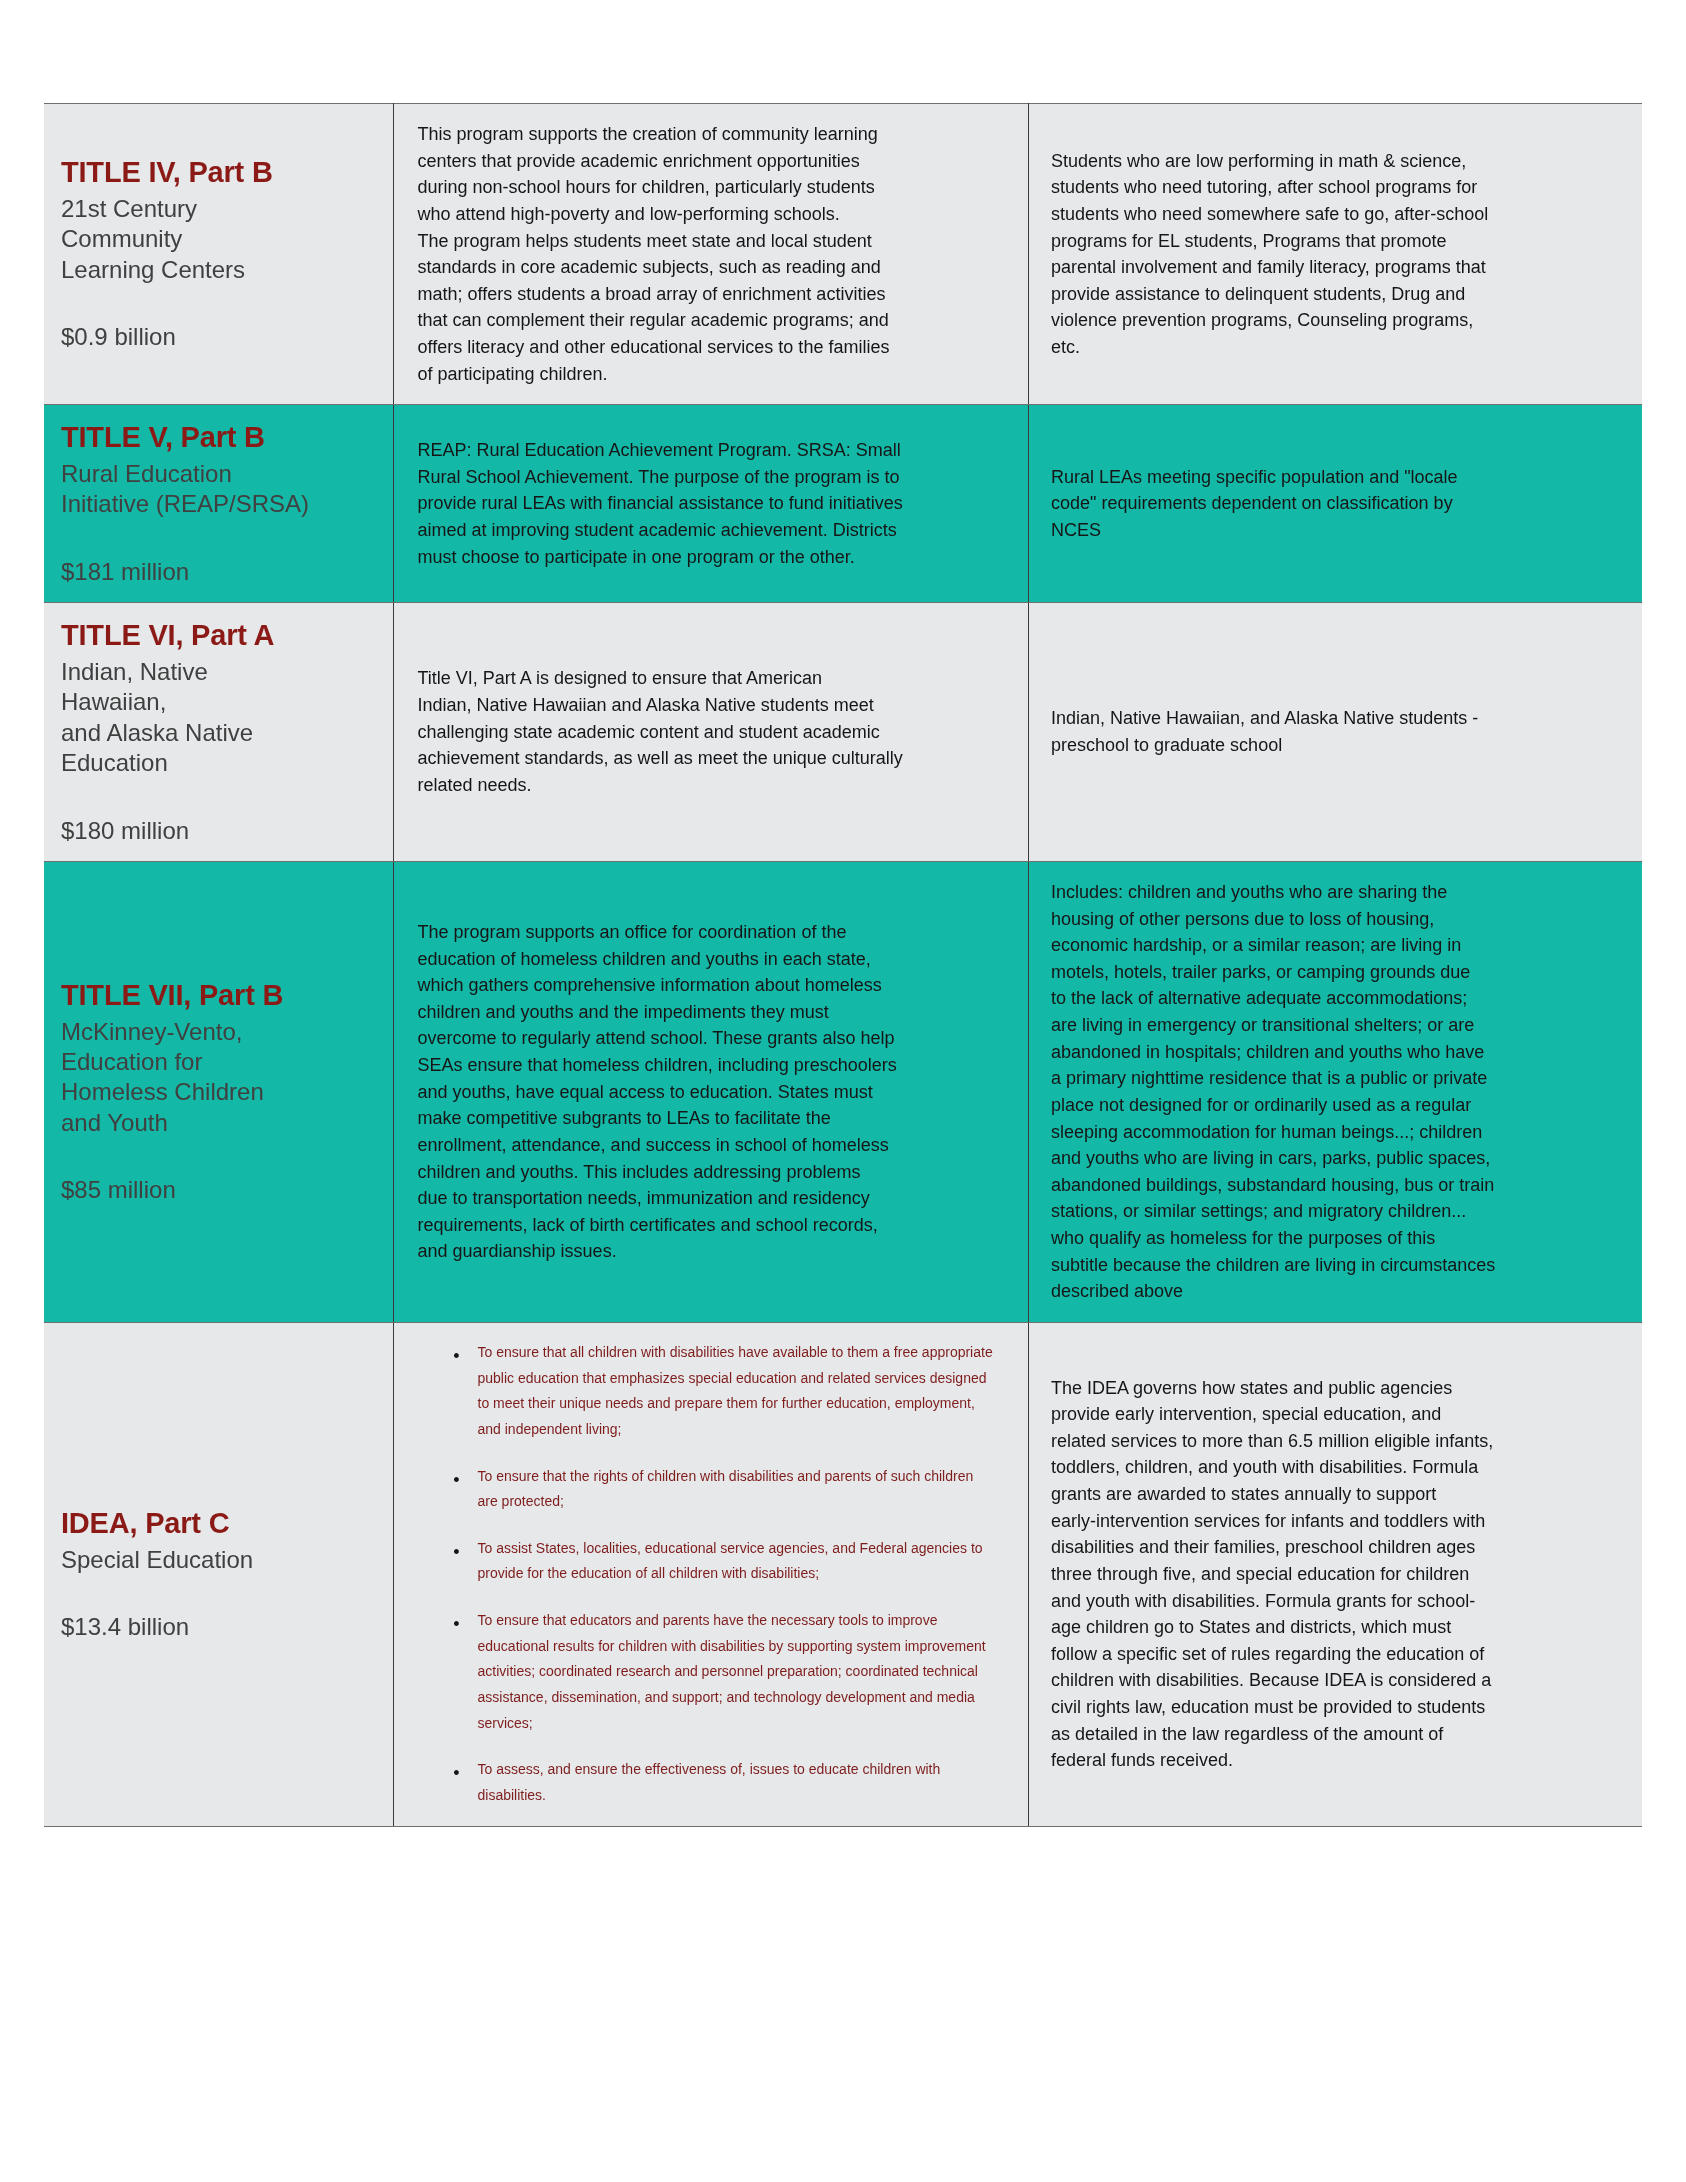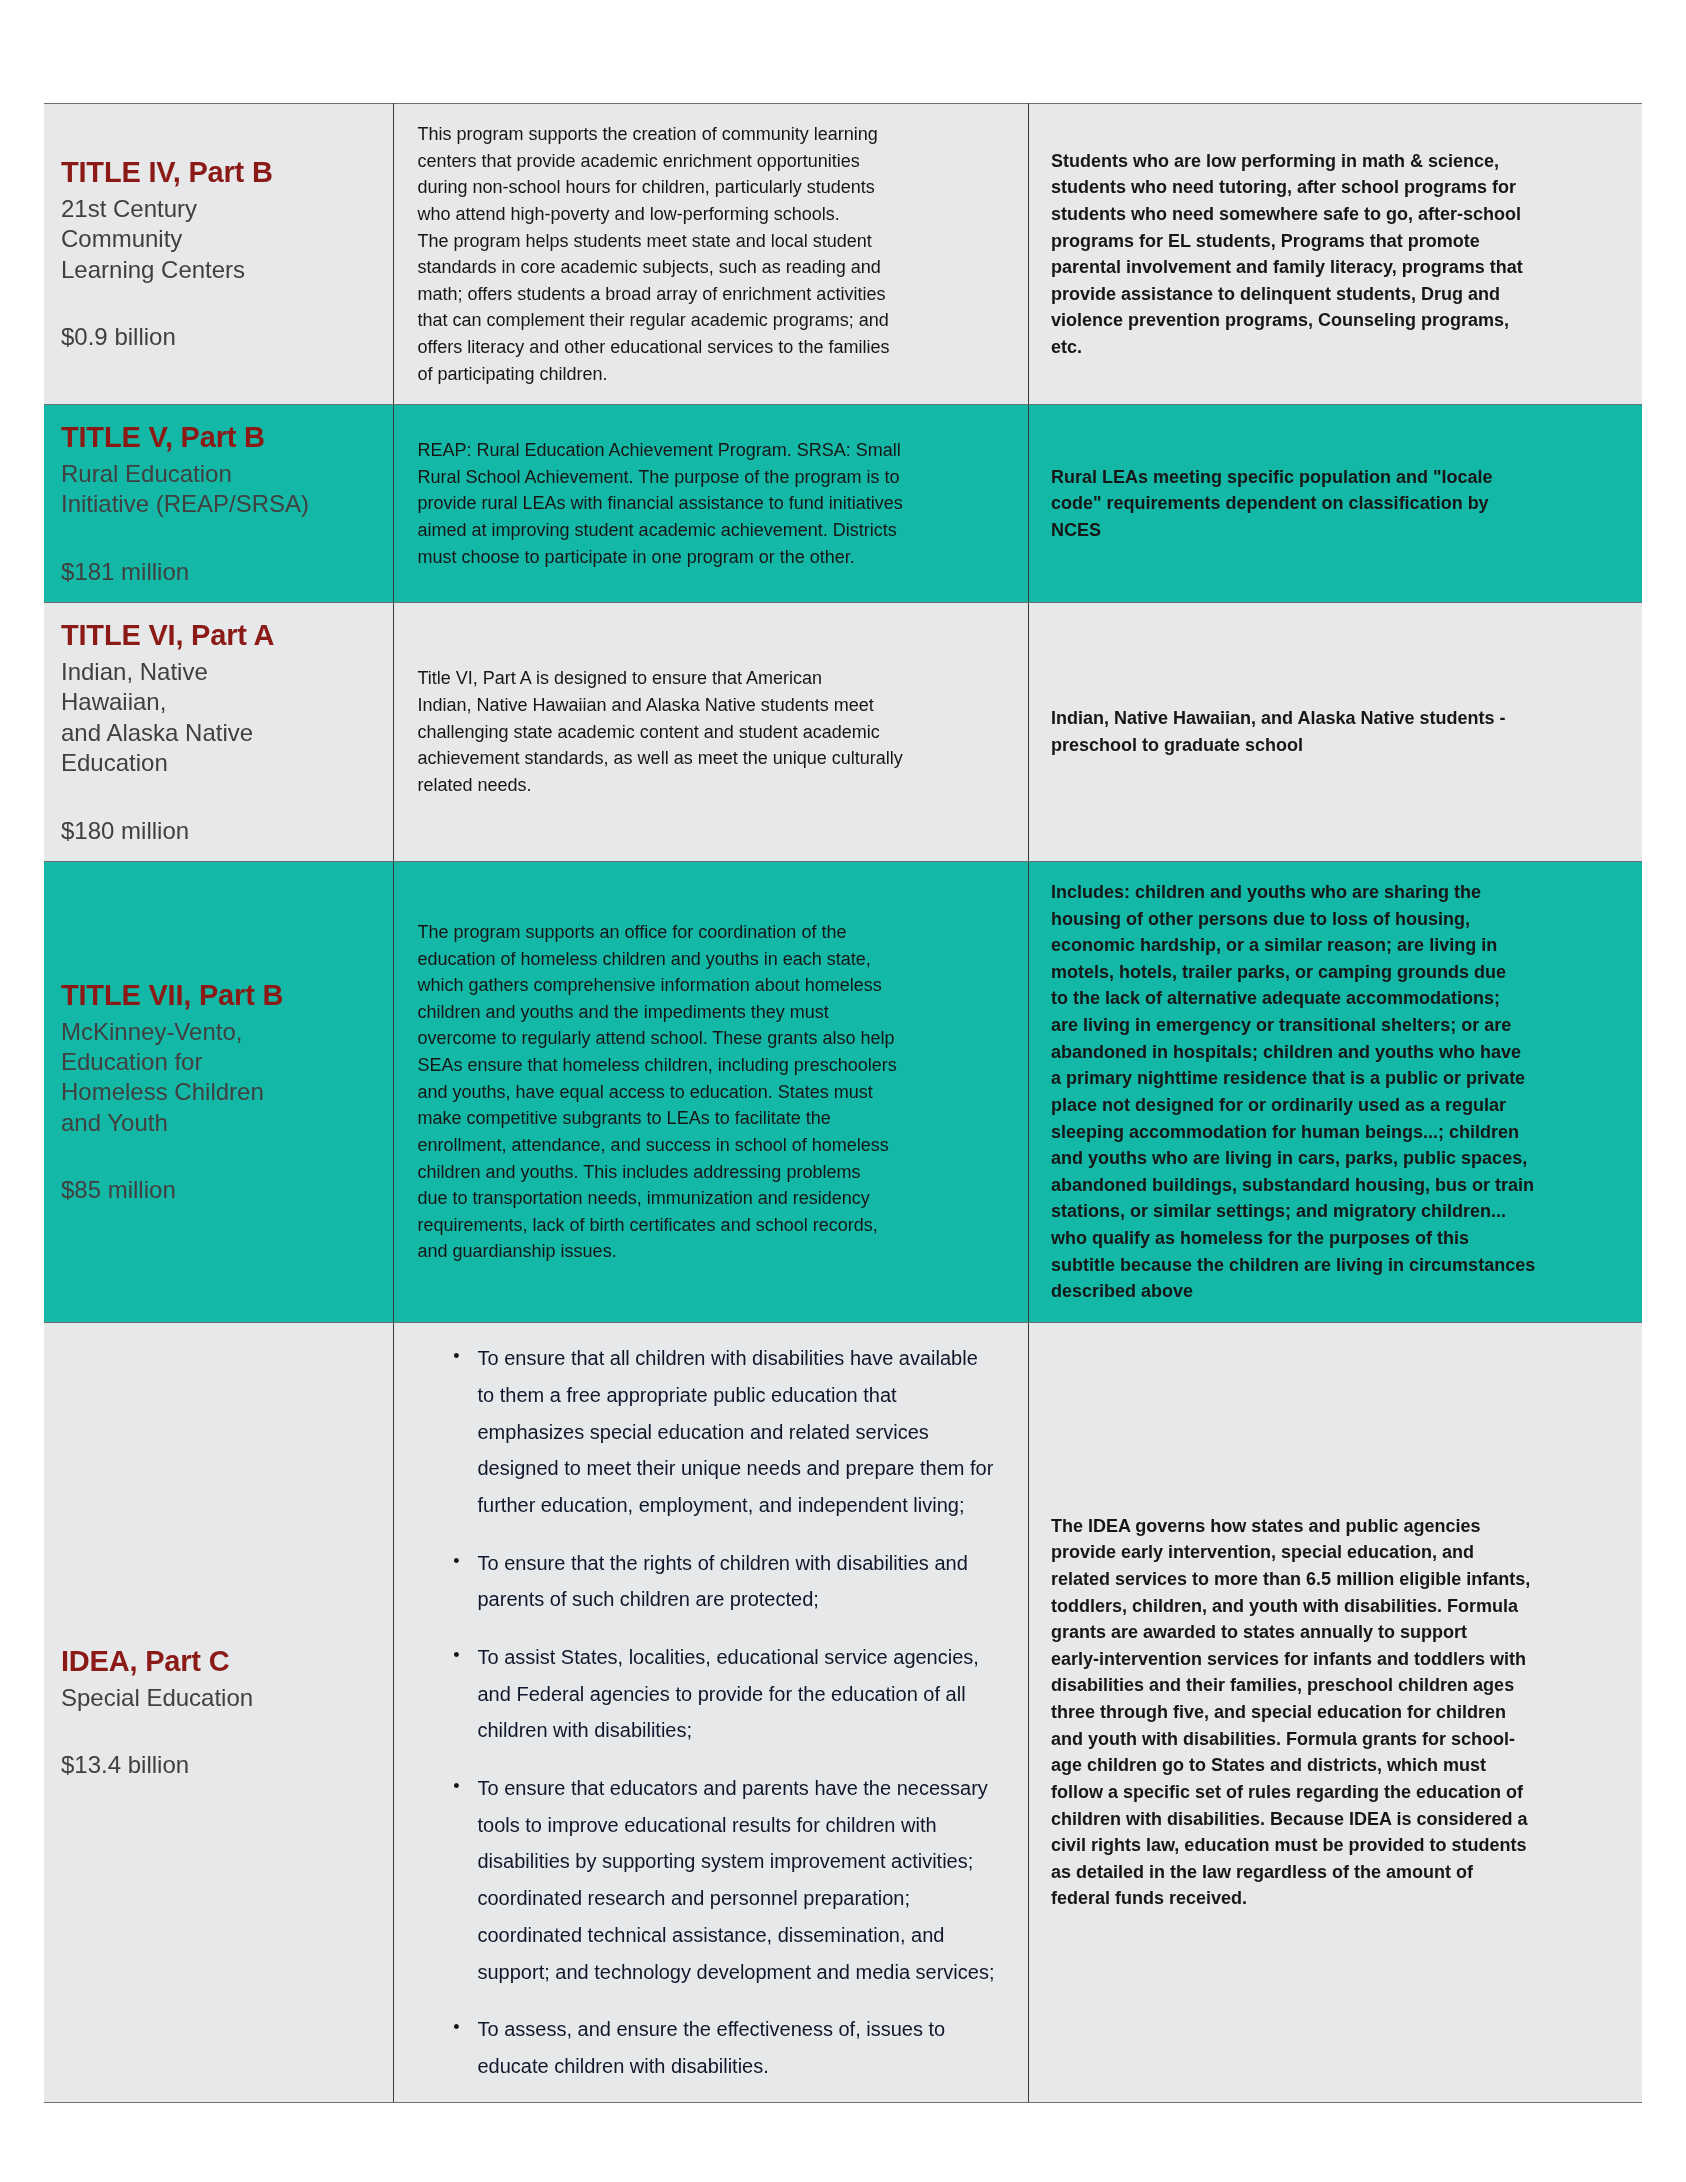--- a/index.html
+++ b/index.html
@@ -52,21 +52,20 @@
     border-right: 1.9px solid #3a3a3a;
   }
   td.desc-cell {
     padding: 17px 32px 17px 24px;
     border-right: 1.9px solid #3a3a3a;
     vertical-align: middle;
   }
   td.elig-cell {
     padding: 17px 28px 17px 22.5px;
     vertical-align: middle;
-    font-weight: bold;
   }
 
   .prog-code {
     color: #8b1a16;
     font-weight: bold;
     font-size: 29px;
     line-height: 1.2;
     letter-spacing: -0.2px;
     margin: 0 0 3.7px 0;
   }
@@ -92,23 +91,23 @@
     white-space: pre-line;
     text-align: left;
   }
 
   ul.bullets {
     margin: 0;
     padding: 0 0 0 32px;
     list-style: none;
   }
   ul.bullets li {
-    font-size: 20px;
+    font-size: 14px;
     line-height: 1.84;
-    color: #0f172a;
+    color: #7f1d1d;
     position: relative;
     padding-left: 28px;
     margin: 0 0 20.6px 0;
   }
   ul.bullets li:last-child { margin-bottom: 0; }
   ul.bullets li::before {
     content: "•";
     position: absolute;
     left: 3.7px;
     top: 0;

